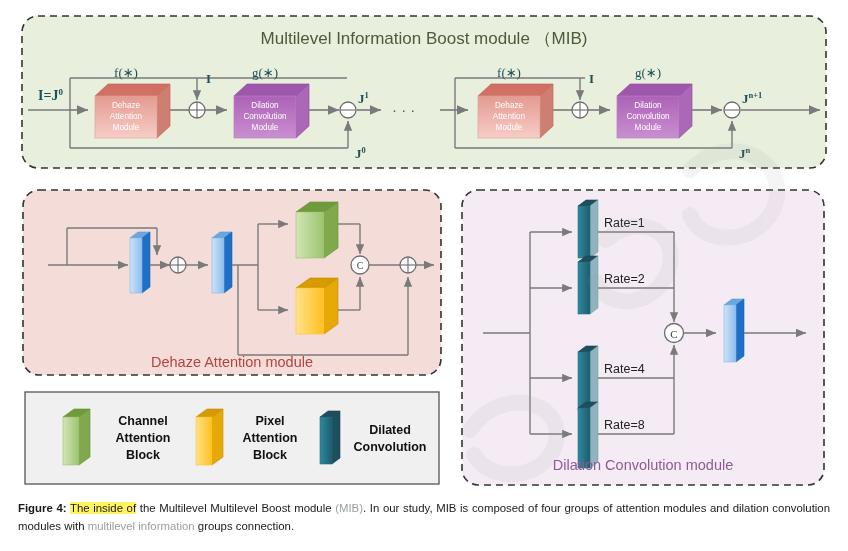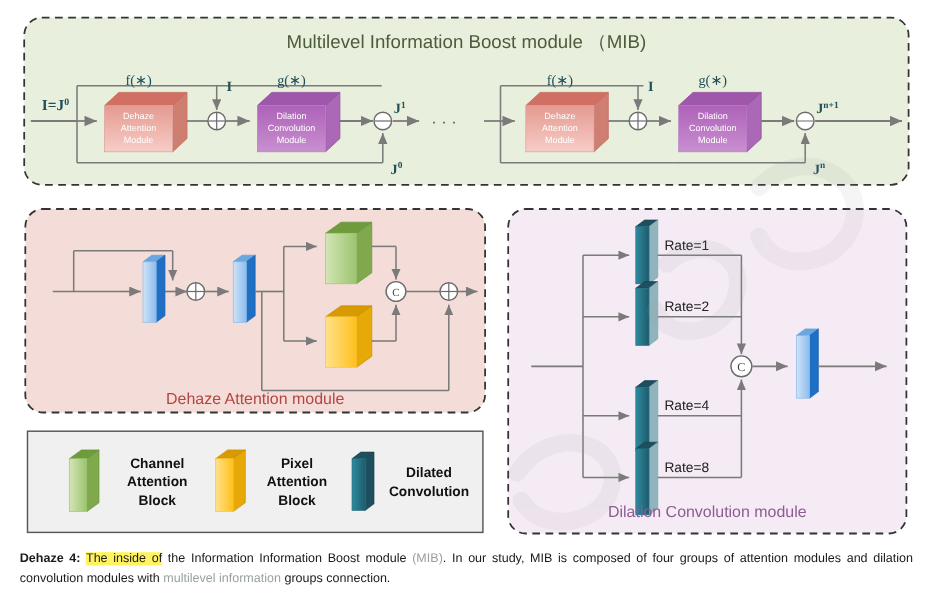--- a/index.html
+++ b/index.html
@@ -326,15 +326,15 @@
   <g opacity="0.10" fill="none" stroke="#9aa0a0" stroke-width="16" stroke-linecap="round">
     <path d="M690,170 C730,130 790,160 775,205 C762,243 705,250 690,215"></path>
     <path d="M470,430 C500,385 565,400 556,442 C548,478 492,486 474,455"></path>
     <path d="M606,240 C640,210 682,233 668,272 C654,308 606,310 596,282"></path>
     <path d="M300,520 C330,495 370,512 360,542"></path>
   </g>
 </svg>
 </div>
 
 <div class="cap">
-  <b>Dehaze 4:</b>
-  <span class="hl">The inside of</span><span> the Information Information Boost module </span><span class="fade">(MIB)</span><span>. In our study, MIB is composed of four groups of attention modules and dilation convolution modules with </span><span class="fade">multilevel information</span><span> groups connection.</span>
+  <b>Figure 4:</b>
+  <span class="hl">The inside of</span><span> the Multilevel Multilevel Boost module </span><span class="fade">(MIB)</span><span>. In our study, MIB is composed of four groups of attention modules and dilation convolution modules with </span><span class="fade">multilevel information</span><span> groups connection.</span>
 </div>
 
 </body></html>

